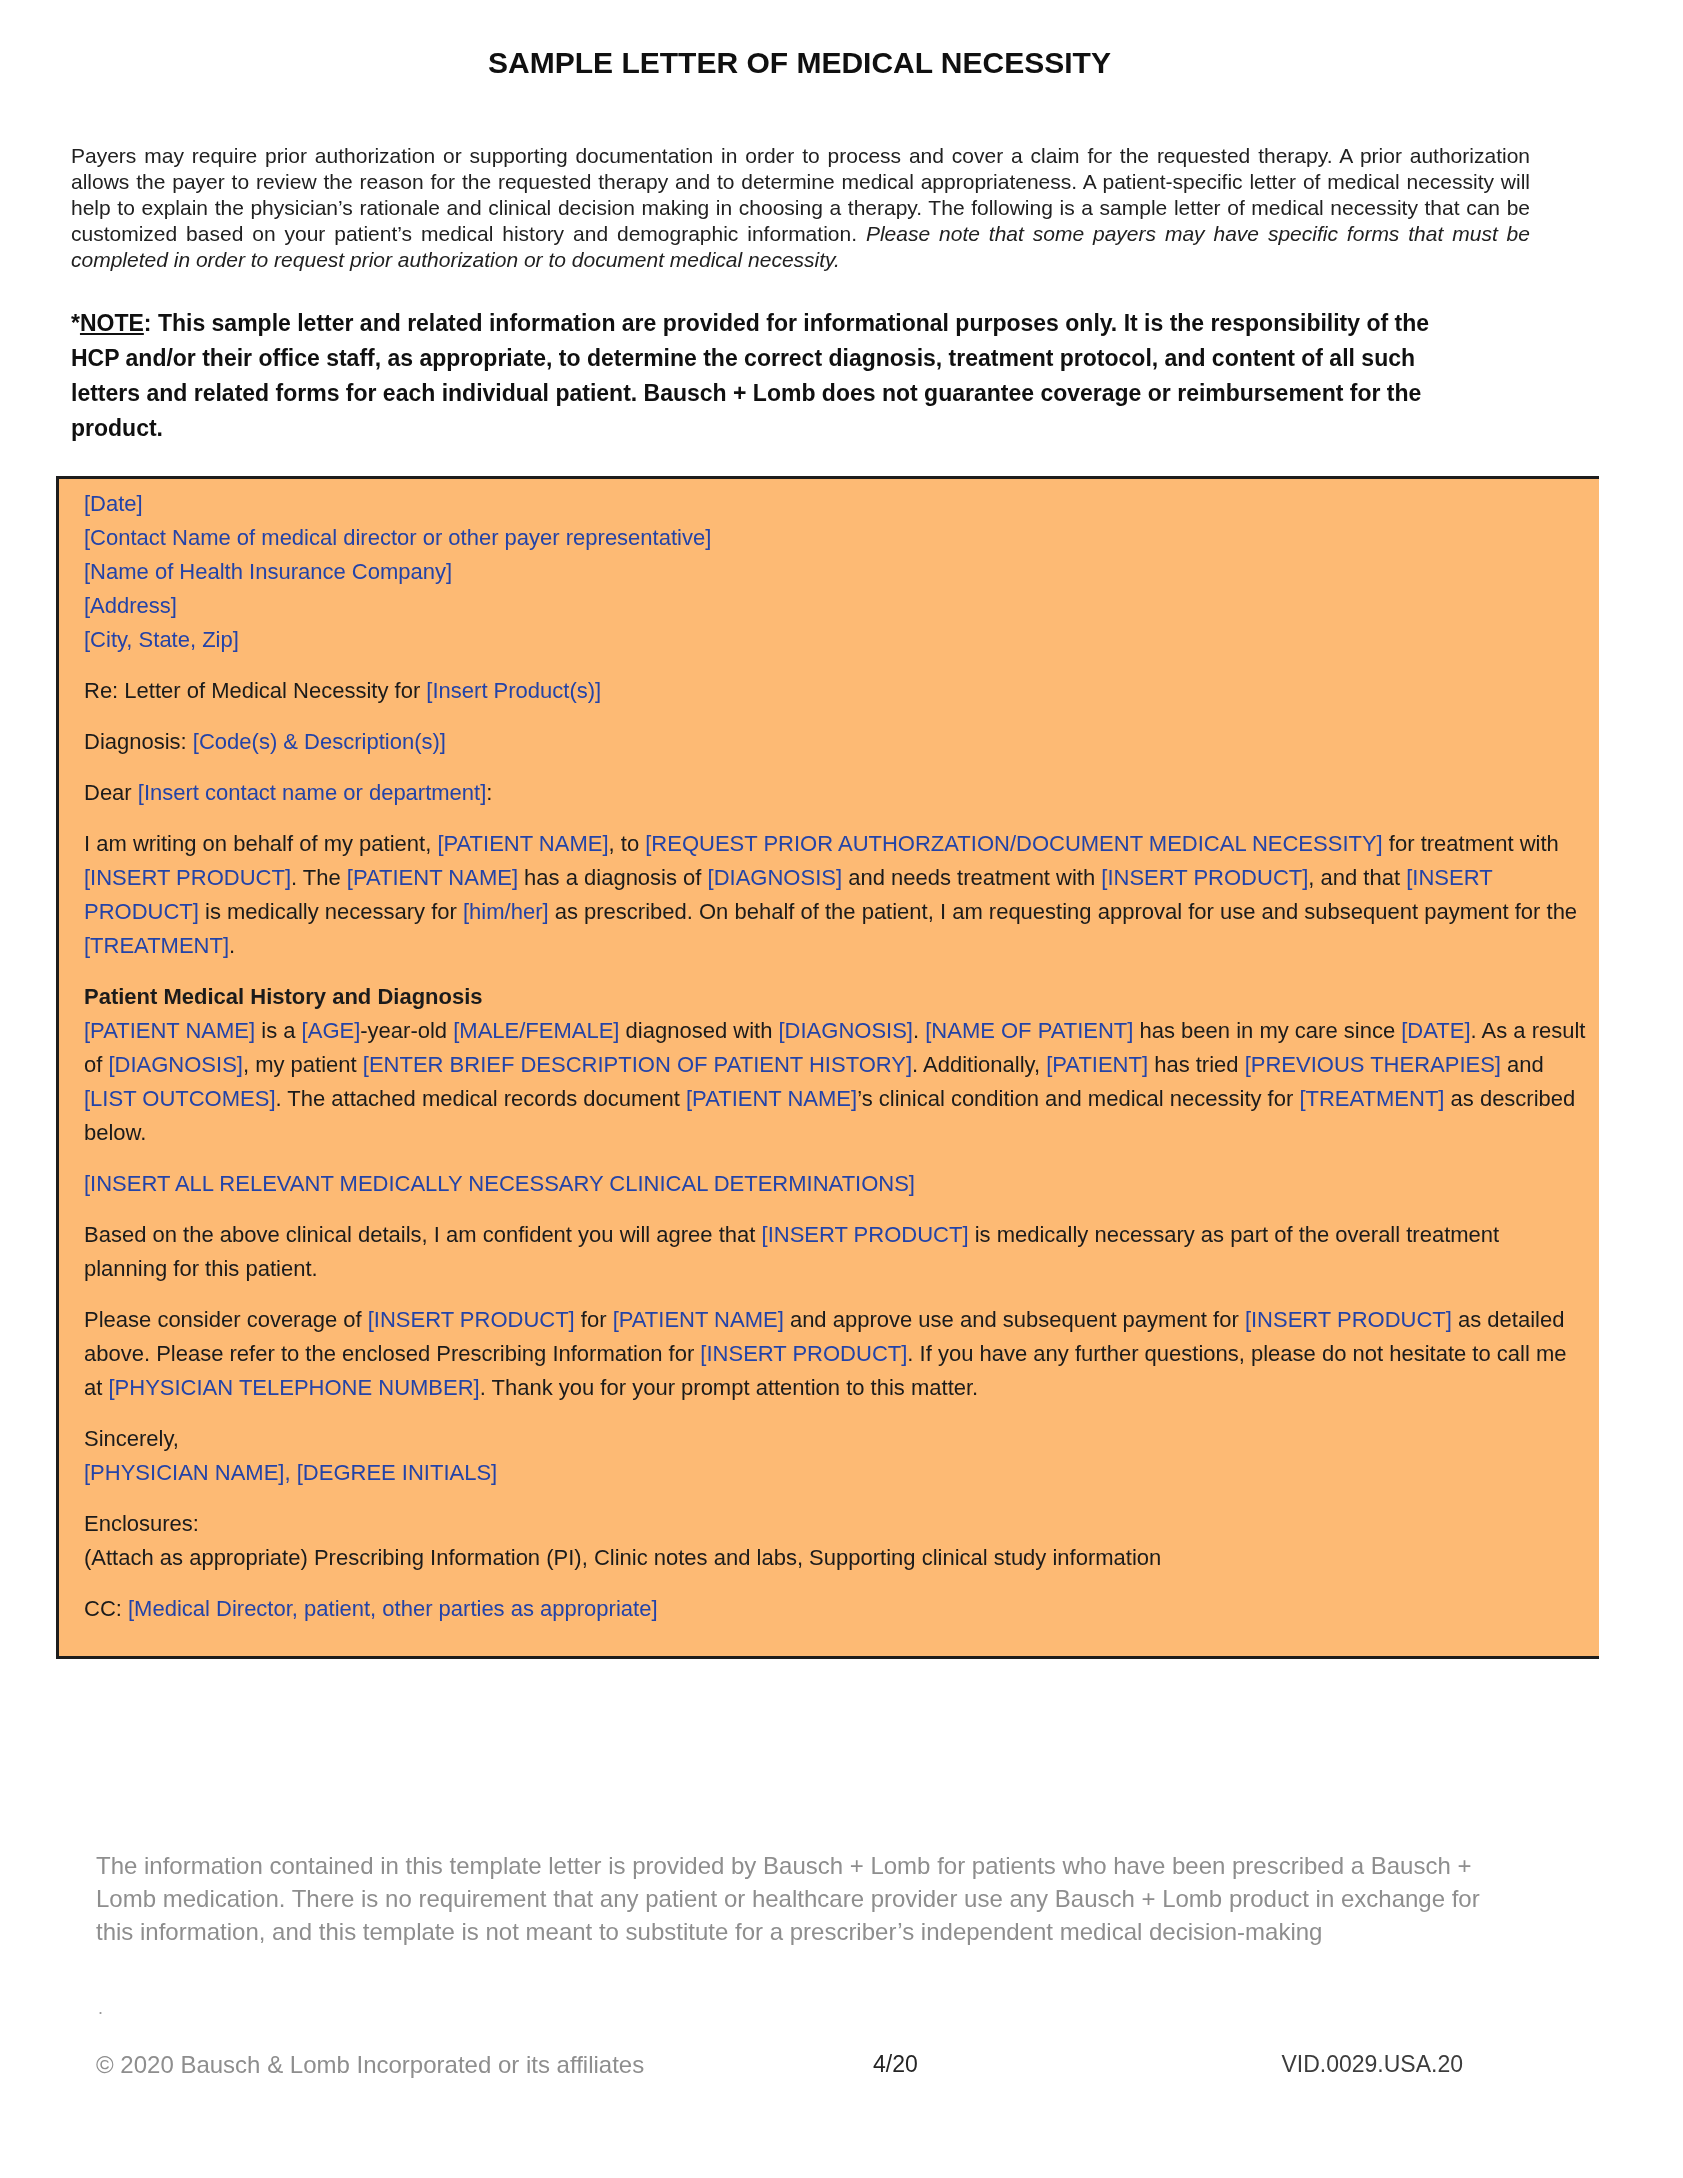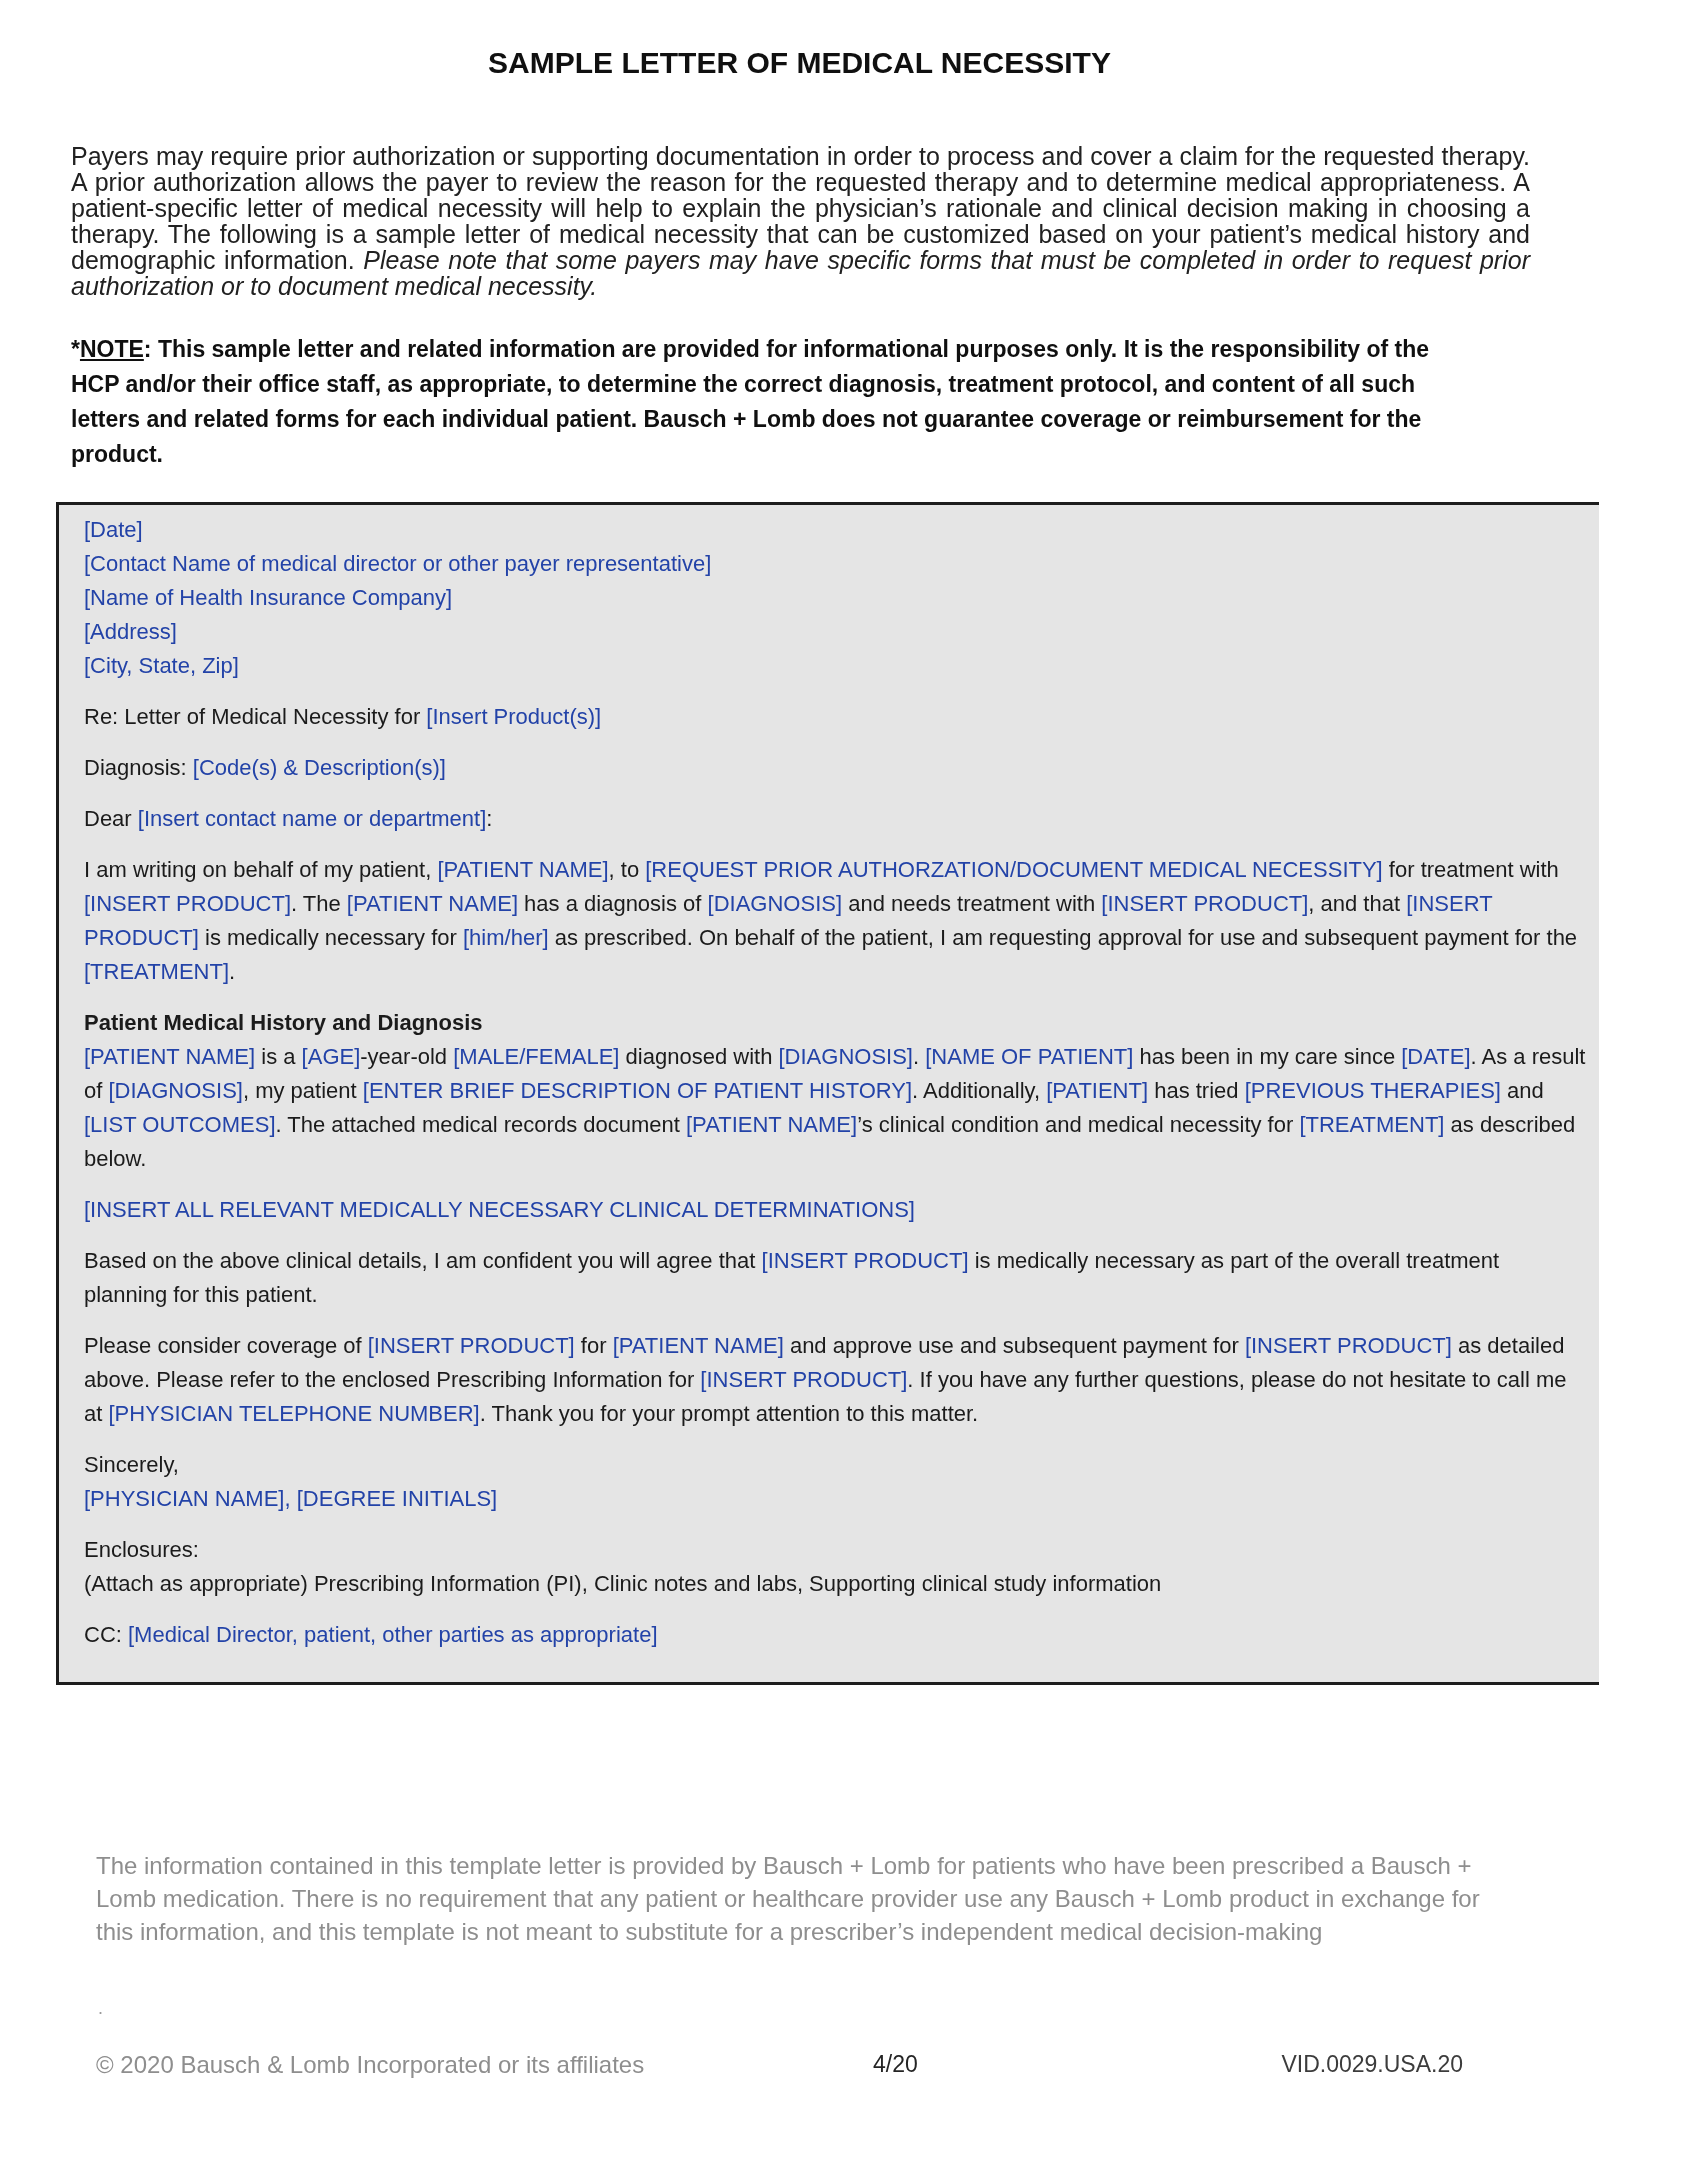--- a/index.html
+++ b/index.html
@@ -16,42 +16,42 @@
   .title{
     margin:0;
     padding-top:46px;
     text-align:center;
     font-size:30px;
     font-weight:bold;
     color:#101010;
   }
   .intro{
     margin:63px 69px 0 71px;
-    font-size:25px;
+    font-size:21px;
     line-height:26px;
     text-align:justify;
     color:#212121;
   }
   .note{
     margin:33px 150px 0 71px;
     font-size:23px;
     line-height:35px;
     font-weight:bold;
     color:#101010;
   }
   .letter-box{
     margin:30px 0 0 56px;
     width:1561px;
     box-sizing:border-box;
     border:3px solid #1d1d1d;
     padding:8px 28px 30px 25px;
     font-size:22px;
     line-height:34px;
     color:#1b1b1b;
-    background:#e5e5e5;
+    background:#fdba74;
   }
   .block{margin:0;}
   .block.gap{margin-top:17px;}
   .ln{min-height:34px;}
   .ph{color:var(--placeholder-blue,#2343a8);}
   .b{font-weight:bold;}
   .i{font-style:italic;}
   .u{text-decoration:underline;}
   .disclaimer{
     position:absolute;

